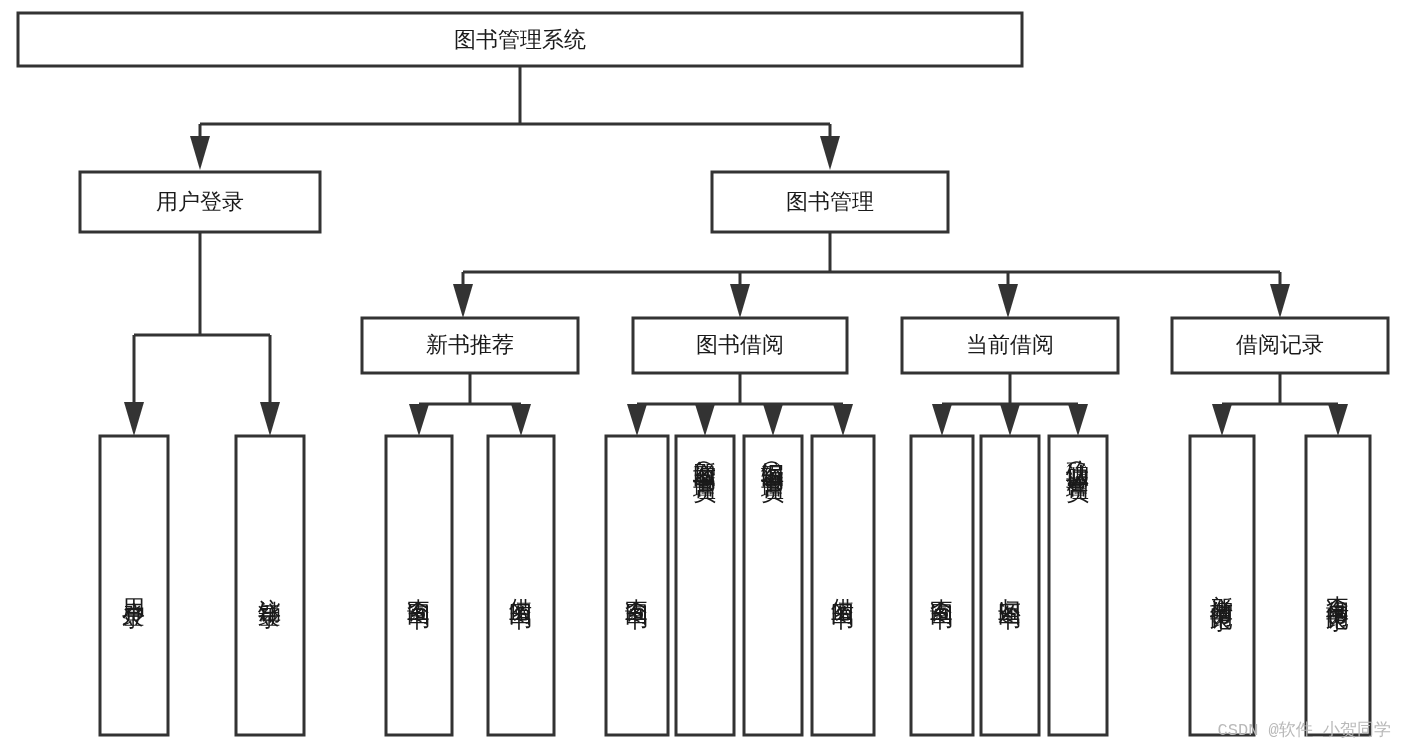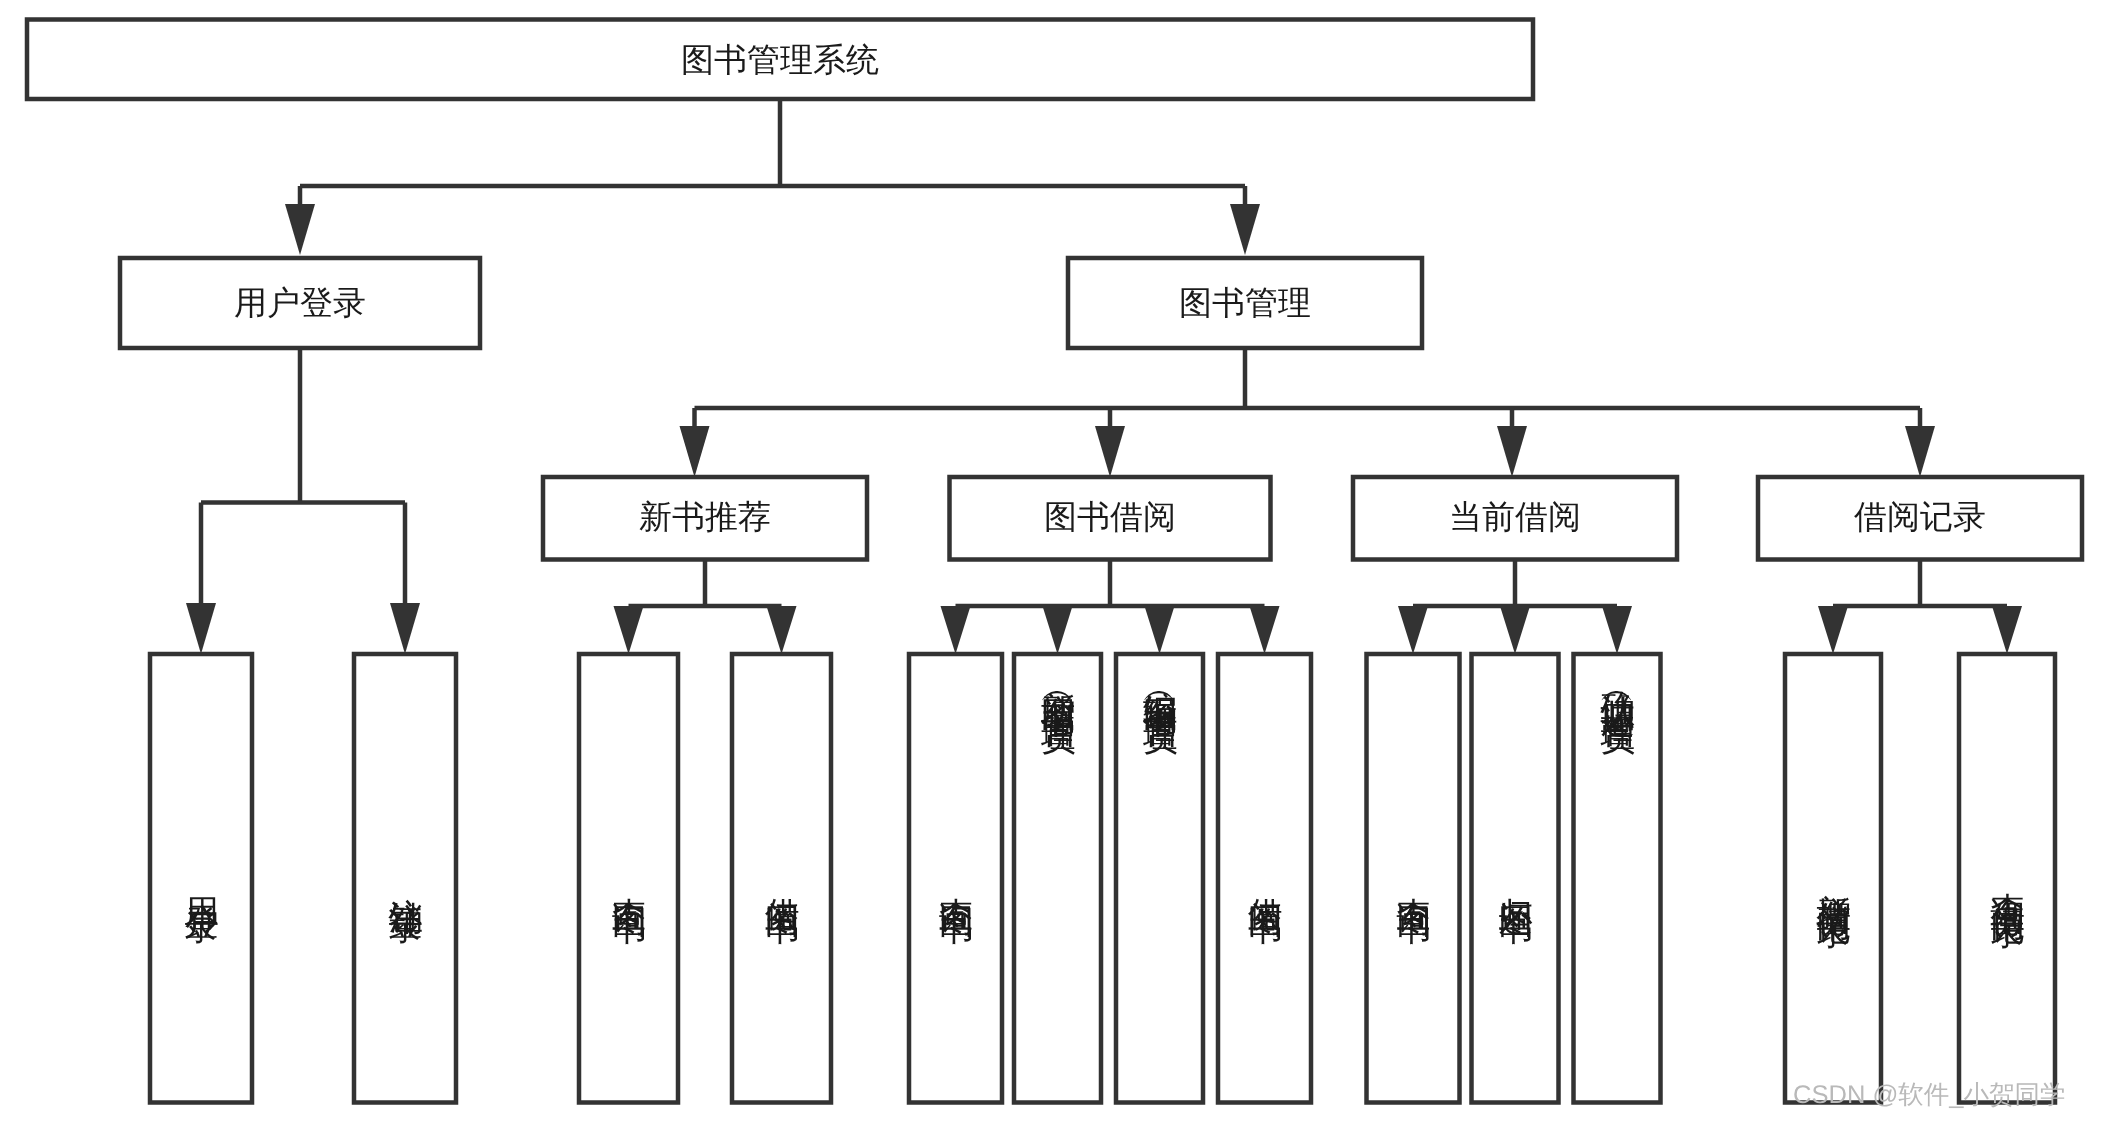--- a/index.html
+++ b/index.html
@@ -60,23 +60,23 @@
     font-family: "DejaVu Sans", "Liberation Sans", sans-serif;
     font-size: 23px;
     line-height: 1.05;
     color: #1a1a1a;
     letter-spacing: 3px;
     white-space: nowrap;
     text-align: center;
   }
   #watermark {
     position: absolute;
-    right: 28px;
+    right: 14px;
     bottom: 6px;
-    font-family: Liberation Sans, sans-serif;
+    font-family: Liberation Mono, monospace;
     font-size: 17px;
     color: #b9b9b9;
     white-space: nowrap;
     pointer-events: none;
   }
 </style>
 </head>
 <body>
 
 <div id="diagram-root">

